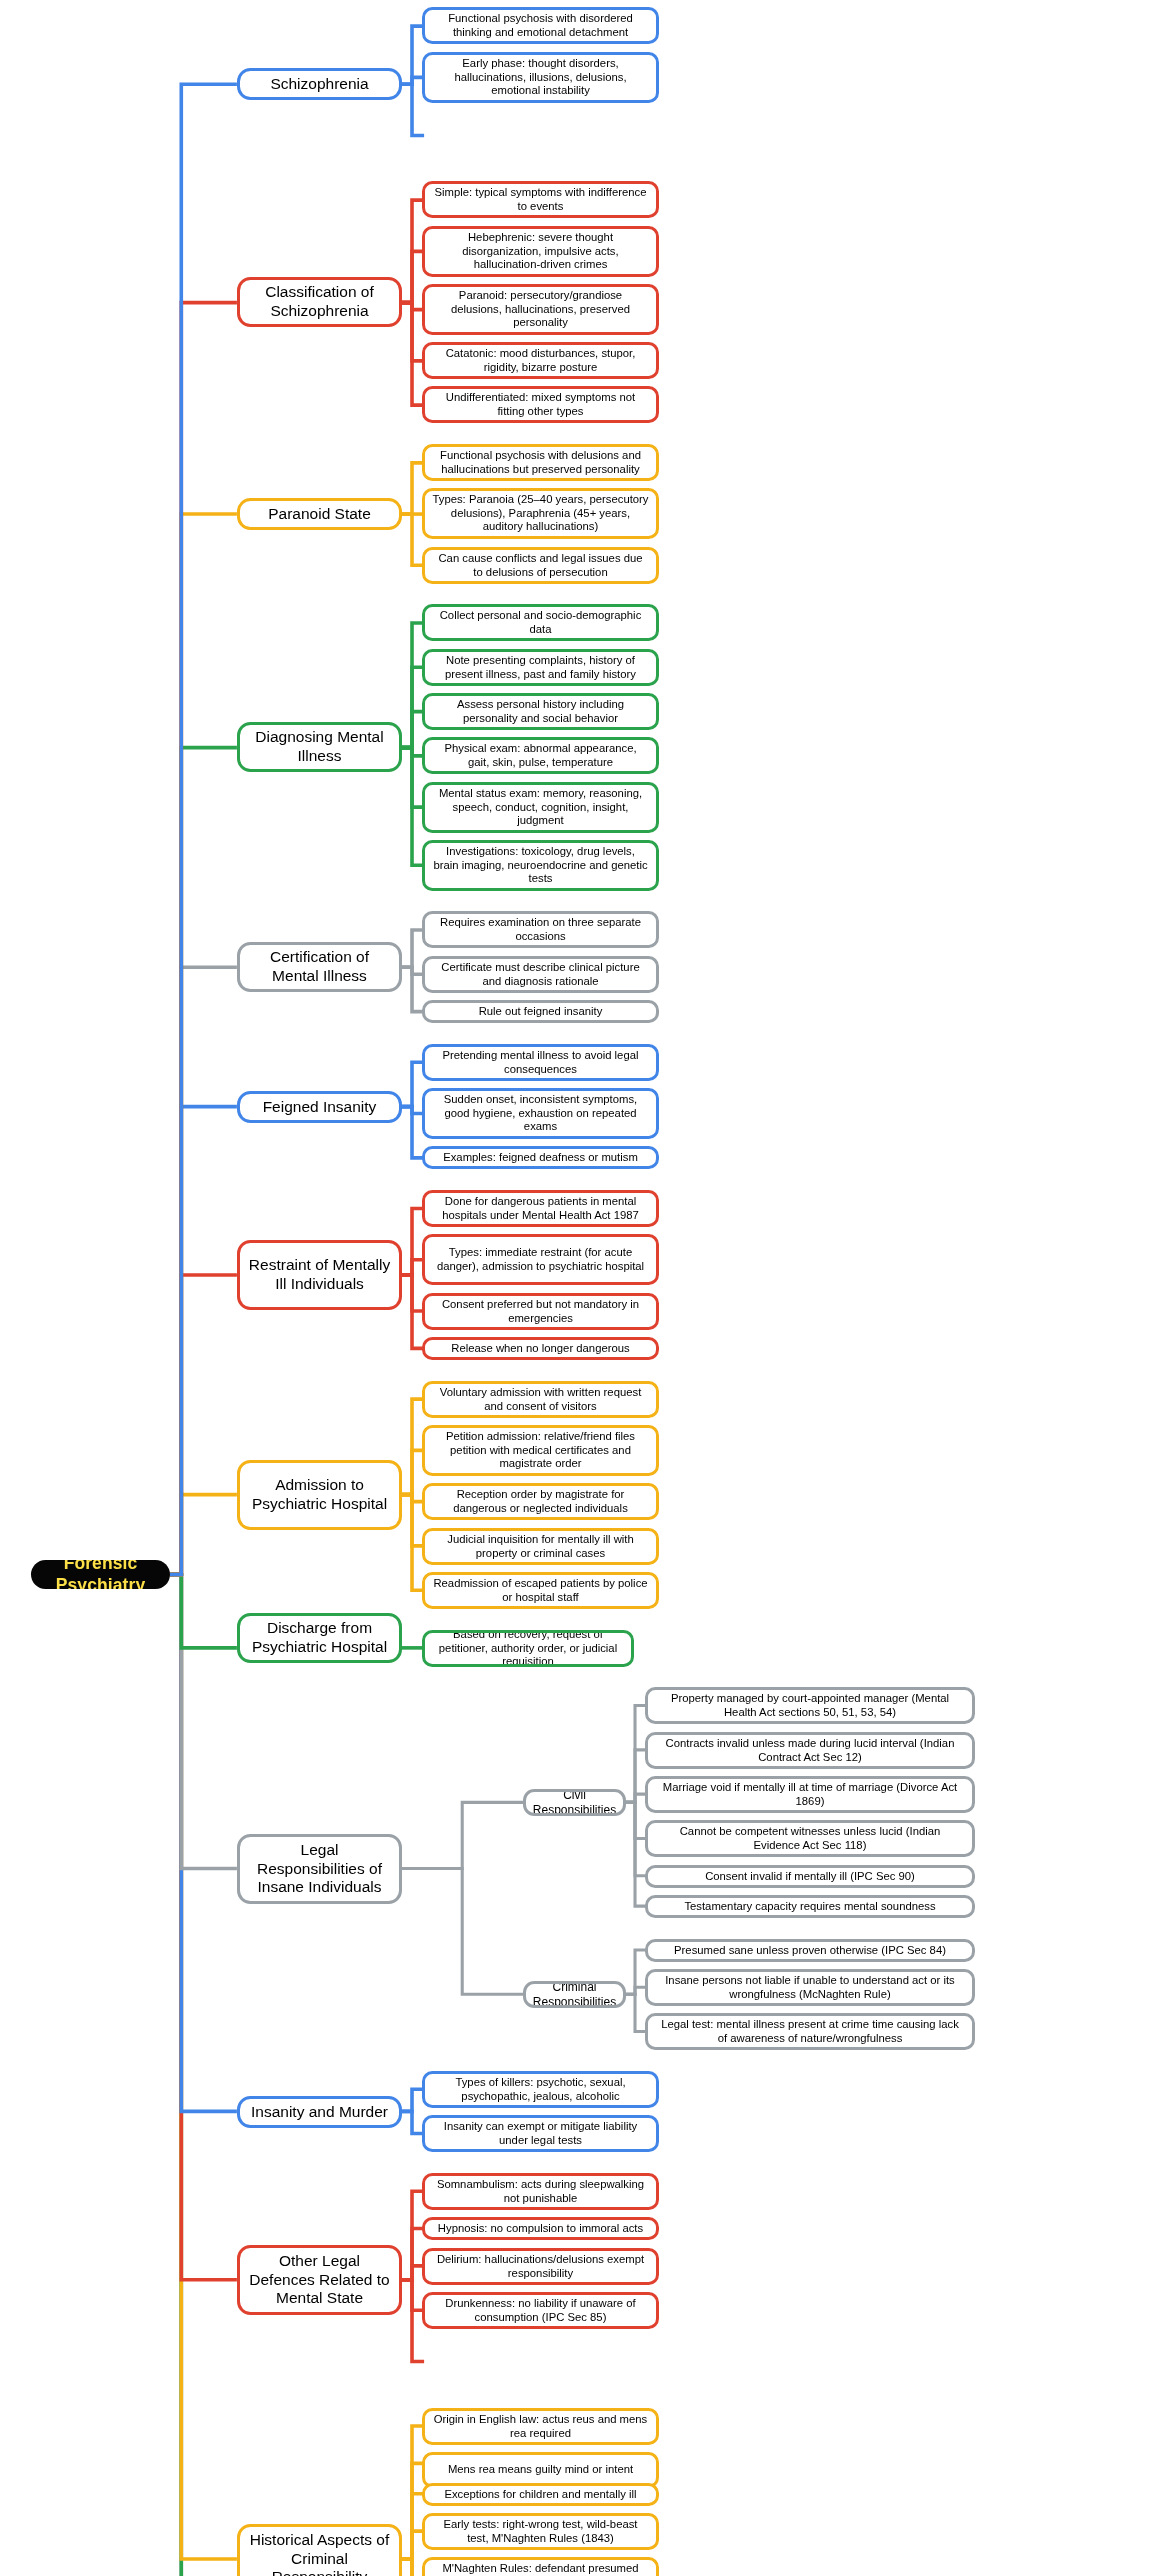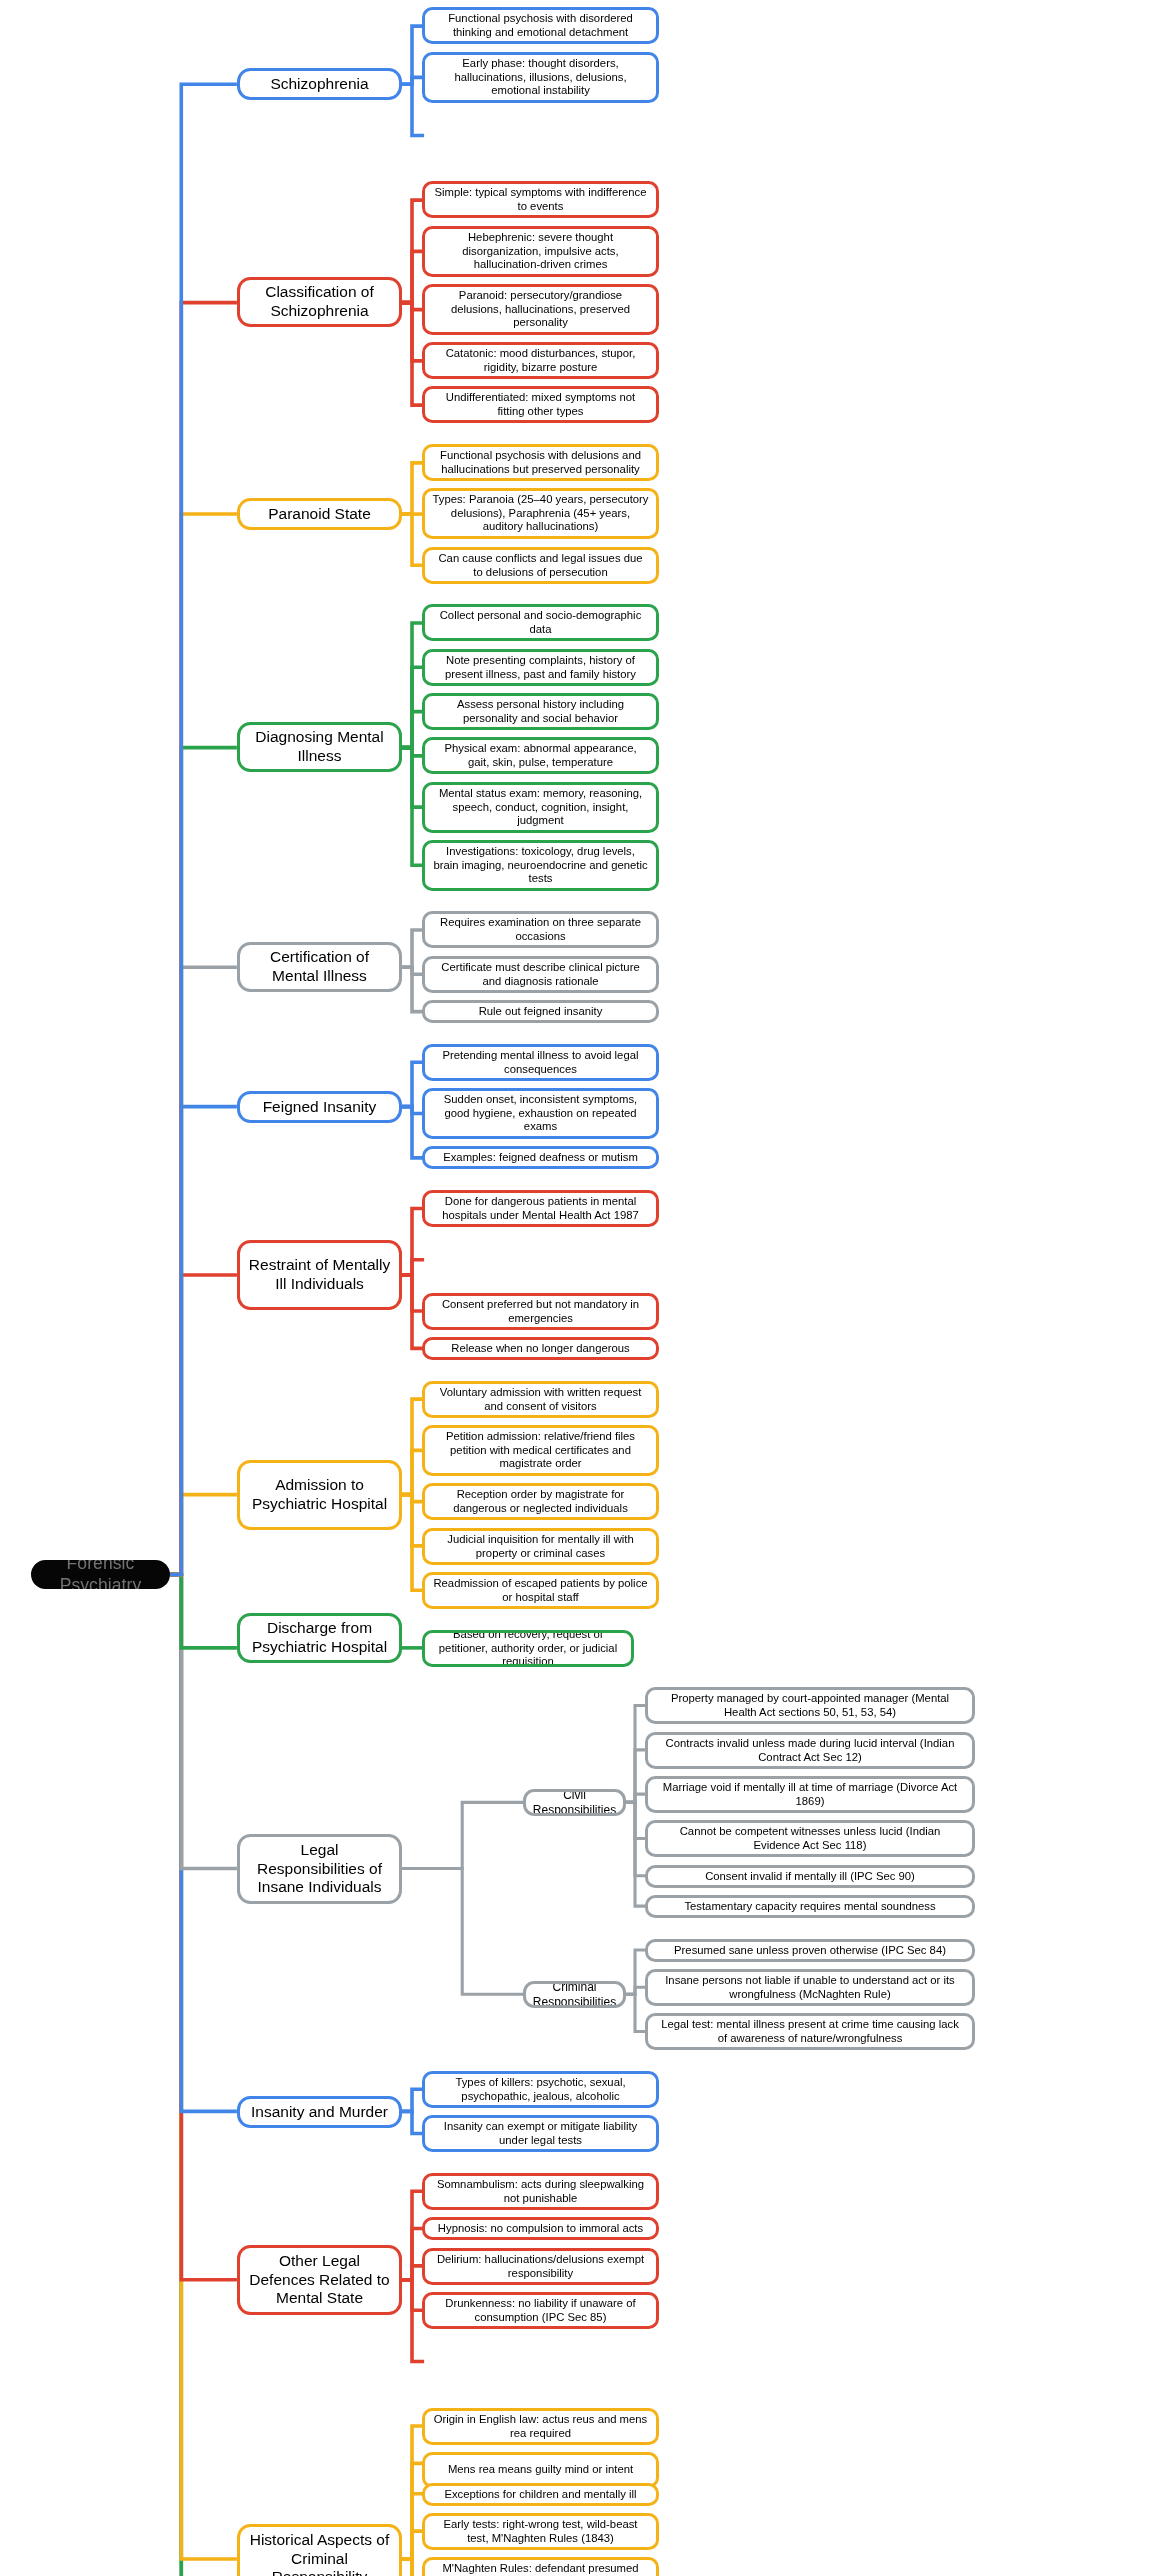--- a/index.html
+++ b/index.html
@@ -21,22 +21,22 @@
     background:#ffffff;
     border-style:solid;
     border-radius:11.3px;
     color:#000;
     line-height:1.22;
     padding:3.1px 6.2px;
     overflow:hidden;
   }
 
   .root {
-    background:#060606; color:#737373; border:none; border-radius:15.5px;
-    font-size:17.5px; font-weight:normal; letter-spacing:0.1px;
+    background:#060606; color:#fde047; border:none; border-radius:15.5px;
+    font-size:17.5px; font-weight:bold; letter-spacing:0.1px;
     padding:5.2px 11.3px;
   }
 
   .branch { border-width:3.6px; font-size:15.5px; border-radius:13.4px; }
   .leaf   { border-width:3.6px; font-size:11.3px; border-radius:10.3px; padding:3.1px 7.2px; }
   .sub    { border-width:3.1px; font-size:12px; border-radius:11.3px; }
 
   
   .c-blue   { border-color:#4285e8; }
   .c-red    { border-color:#e0412f; }
@@ -213,20 +213,23 @@
     </div>
     <div class="node leaf c-blue" style="left: 422px; top: 1146px; width: 237px; height: 23px;">
       <span>Examples: feigned deafness or mutism</span>
     </div>
     <div class="node branch c-blue" style="left: 237px; top: 1091px; width: 165px; height: 32px;">
       <span>Feigned Insanity</span>
     </div>
     <div class="node leaf c-red" style="left: 422px; top: 1190px; width: 237px; height: 37px;">
       <span>Done for dangerous patients in mental hospitals under Mental Health Act 1987</span>
     </div>
+    <div class="node leaf c-red" style="left: 422px; top: 1234px; width: 237px; height: 51px;">
+      <span>Types: immediate restraint (for acute danger), admission to psychiatric hospital</span>
+    </div>
     <div class="node leaf c-red" style="left: 422px; top: 1293px; width: 237px; height: 37px;">
       <span>Consent preferred but not mandatory in emergencies</span>
     </div>
     <div class="node leaf c-red" style="left: 422px; top: 1337px; width: 237px; height: 23px;">
       <span>Release when no longer dangerous</span>
     </div>
     <div class="node branch c-red" style="left: 237px; top: 1240px; width: 165px; height: 70px;">
       <span>Restraint of Mentally Ill Individuals</span>
     </div>
     <div class="node leaf c-orange" style="left: 422px; top: 1381px; width: 237px; height: 37px;">

